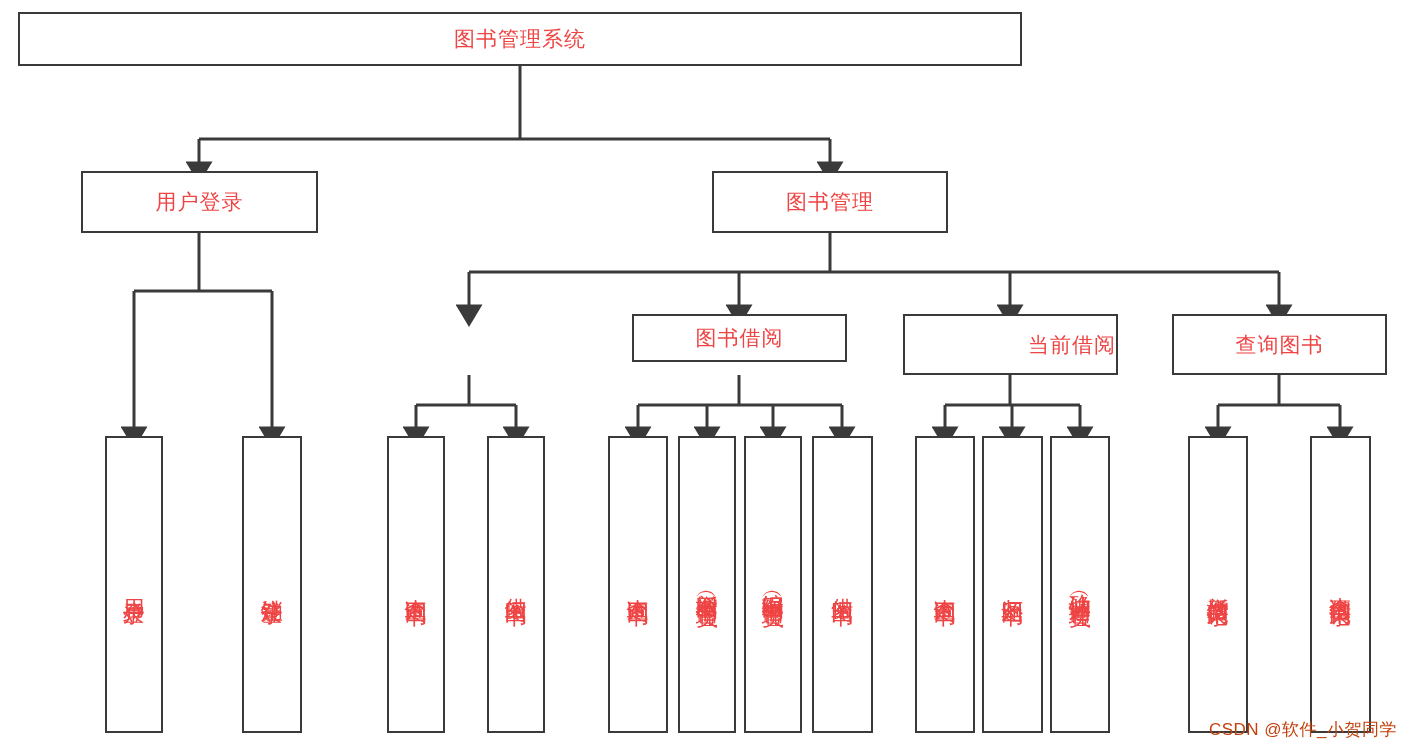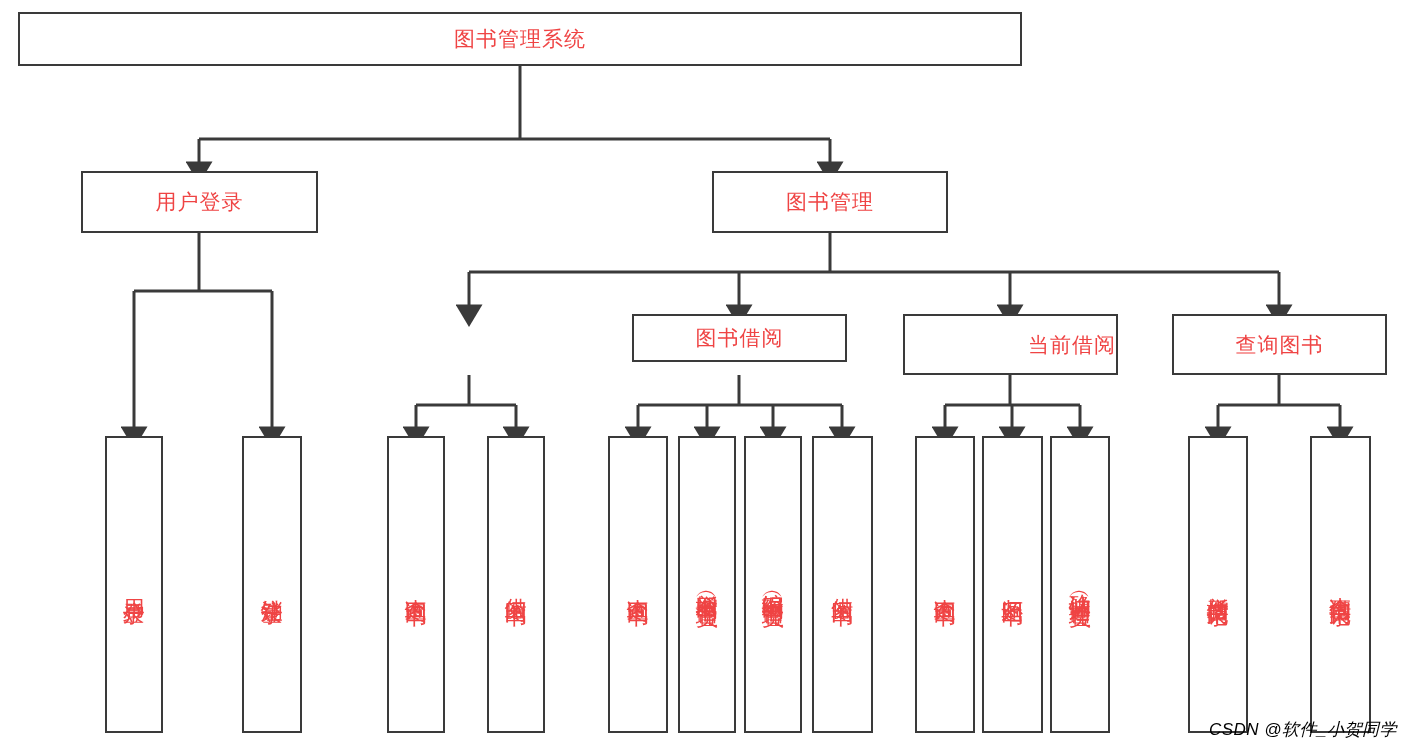--- a/index.html
+++ b/index.html
@@ -54,25 +54,24 @@
     line-height: 1.16;
     letter-spacing: 2px;
     text-align: center;
     white-space: nowrap;
   }
   #watermark {
     position: absolute;
     right: 8px;
     bottom: 6px;
     font-size: 17px;
-    color: #000000;
+    color: #c2410c;
     letter-spacing: 0.5px;
     white-space: nowrap;
     pointer-events: none;
-    font-style: italic;
   }
 </style>
 </head>
 <body>
 
 <div id="diagram-root">
 
   <svg id="connector-layer" viewBox="0 0 1405 747" xmlns="http://www.w3.org/2000/svg">
     <defs>
       <marker id="arrowhead" markerWidth="10" markerHeight="9" refX="1.2" refY="4.5" orient="auto" markerUnits="strokeWidth">

